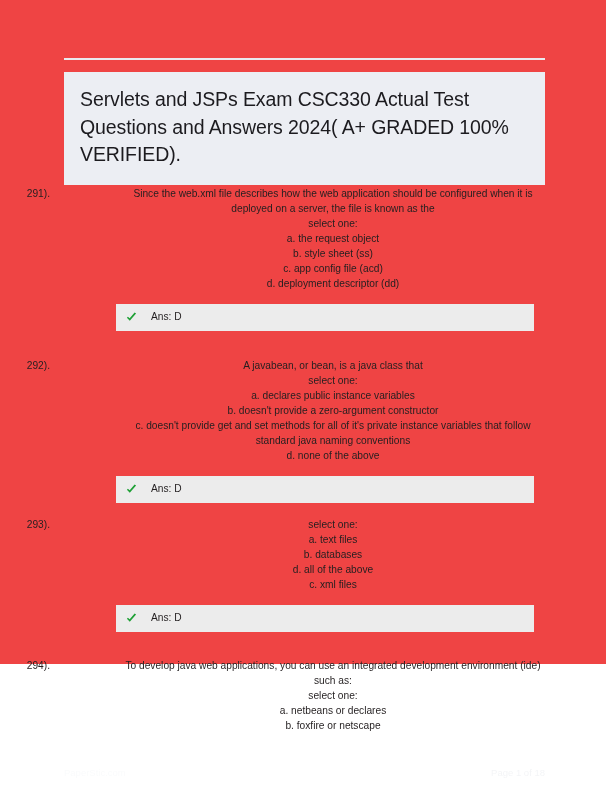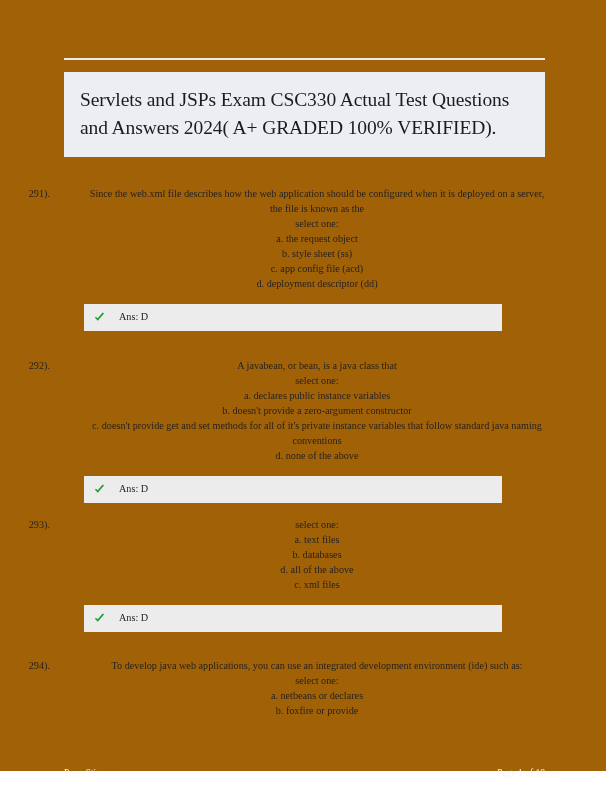--- a/index.html
+++ b/index.html
@@ -13,23 +13,22 @@
     font-family: "Liberation Sans", sans-serif;
     color: #231f20;
     position: relative;
     overflow: hidden;
   }
 
   .page {
     position: absolute;
     left: 0; top: 0;
     width: 606px;
-    height: 771px;
-    background: #a16207;
-    font-family: Liberation Serif, serif;
+    height: 664px;
+    background: #ef4444;
   }
 
   
   .top-rule {
     position: absolute;
     left: 64px;
     top: 58px;
     width: 481px;
     height: 2px;
     background: #e9eaee;
@@ -58,21 +57,21 @@
   .qlist {
     position: absolute;
     left: 0;
     top: 186px;
     width: 606px;
   }
 
   .question {
     position: relative;
     display: block;
-    padding-left: 34px;   
+    padding-left: 66px;   
     padding-right: 56px;
   }
   .q-291 { margin-top: 0px; }
   .q-292 { margin-top: 27px; }
   .q-293 { margin-top: 14px; }
   .q-294 { margin-top: 26px; }
 
   .q-number {
     position: absolute;
     left: 0;
@@ -231,21 +230,21 @@
         <span class="answer-text">Ans: D</span>
       </div>
     </div>
 
     <div class="question q-294">
       <div class="q-number">294).</div>
       <div class="q-body">
         <p class="q-stem">To develop java web applications, you can use an integrated development environment (ide) such as:</p>
         <p class="q-selectone">select one:</p>
         <p class="q-option">a. netbeans or declares</p>
-        <p class="q-option">b. foxfire or provide</p>
+        <p class="q-option">b. foxfire or netscape</p>
       </div>
     </div>
 
   </div>
 
   <div class="footer">
     <span class="watermark">PaperStic.com</span>
     <span class="page-num">Page 1 of 18</span>
   </div>
 

